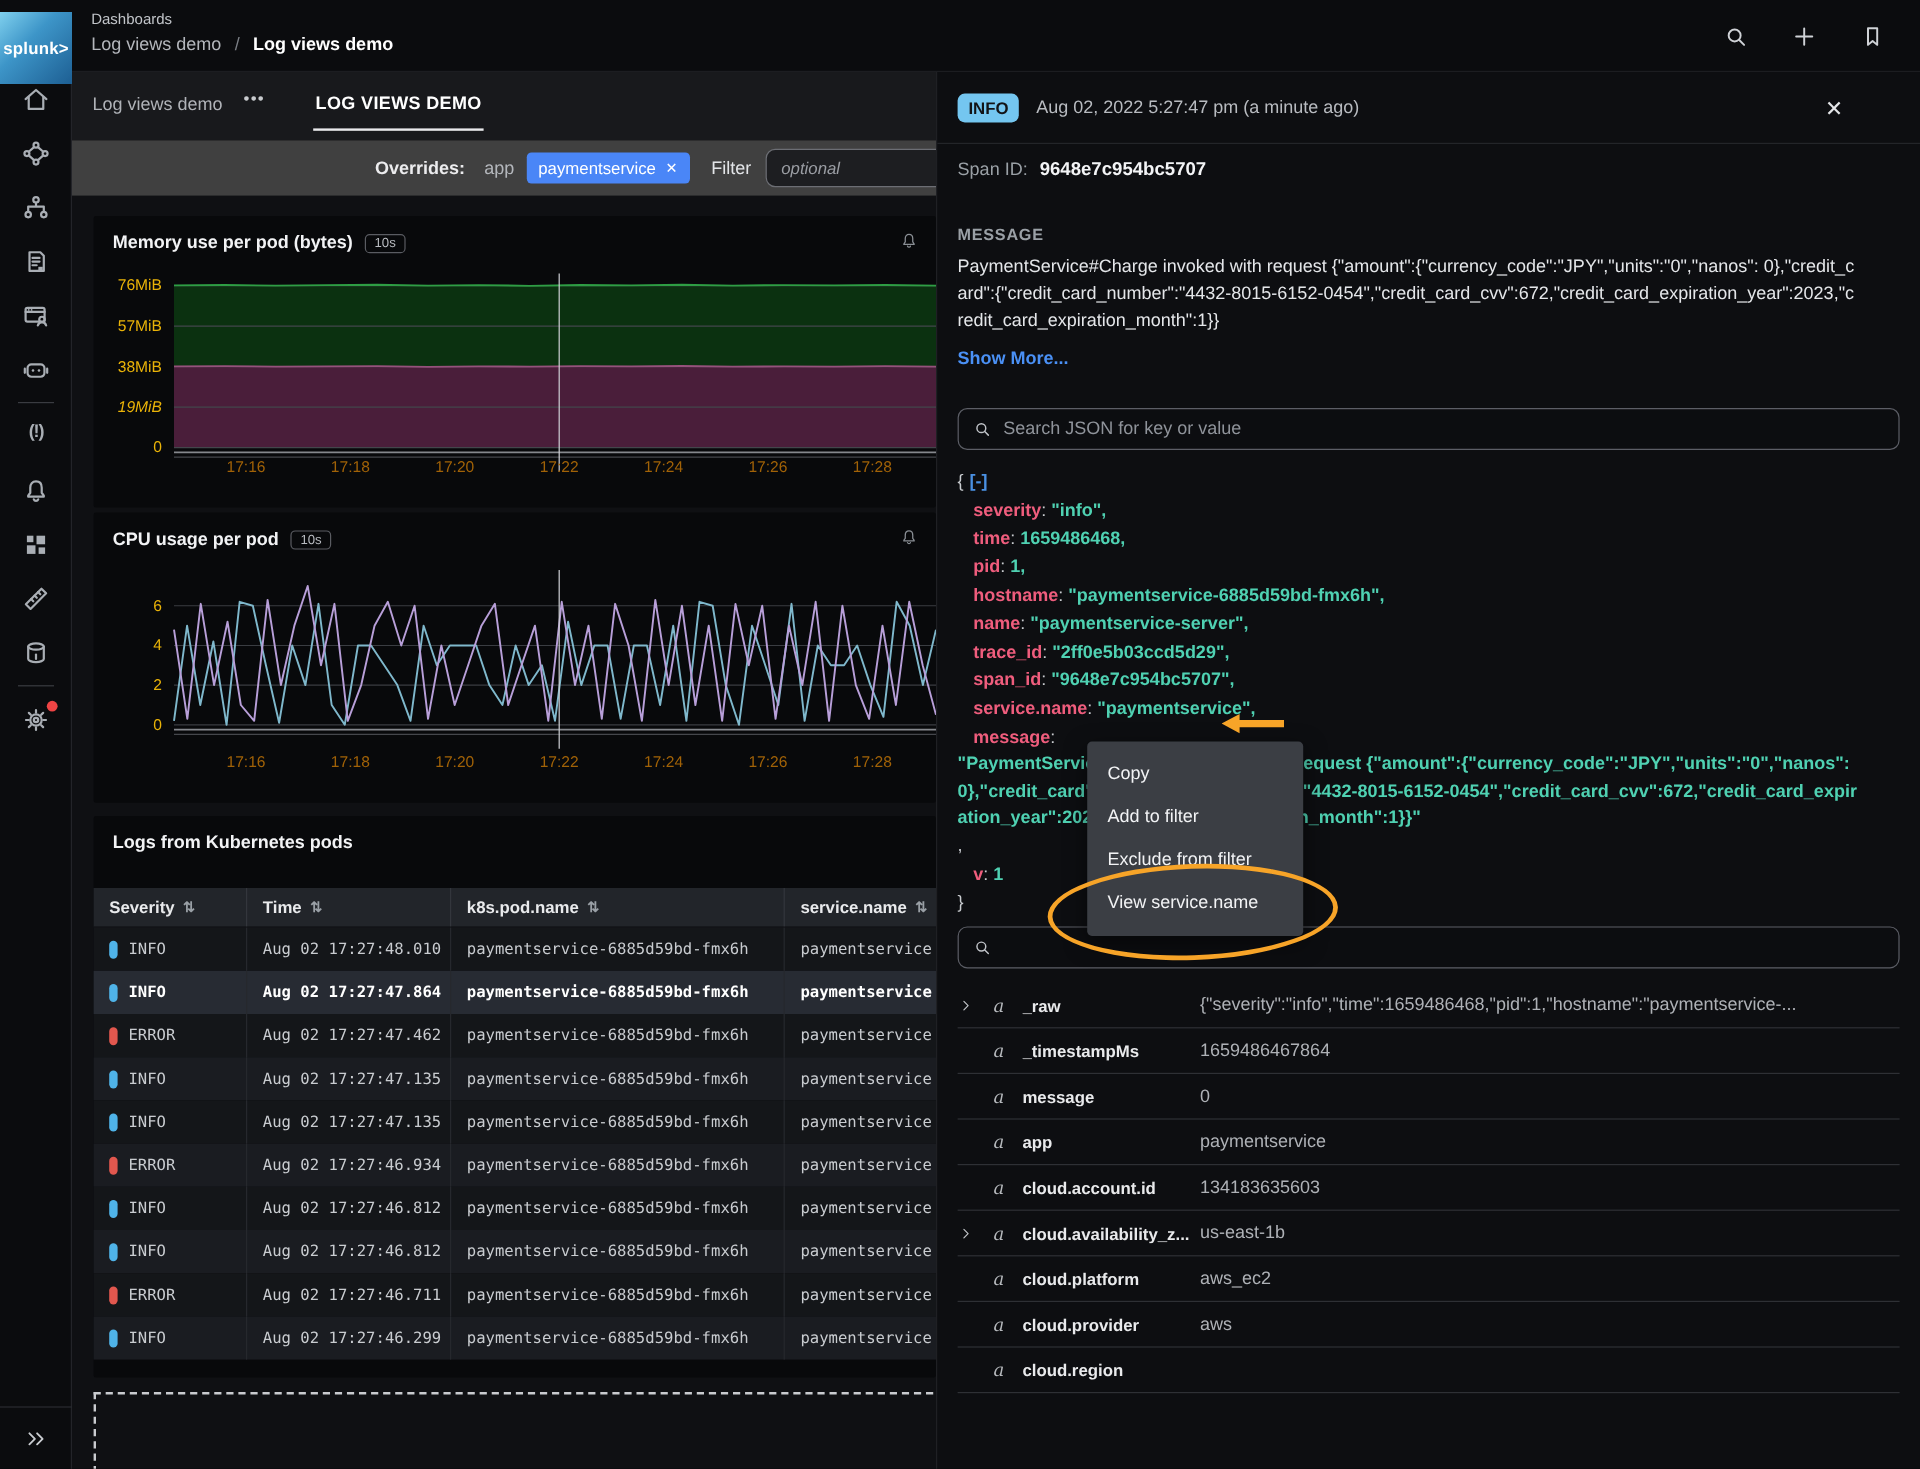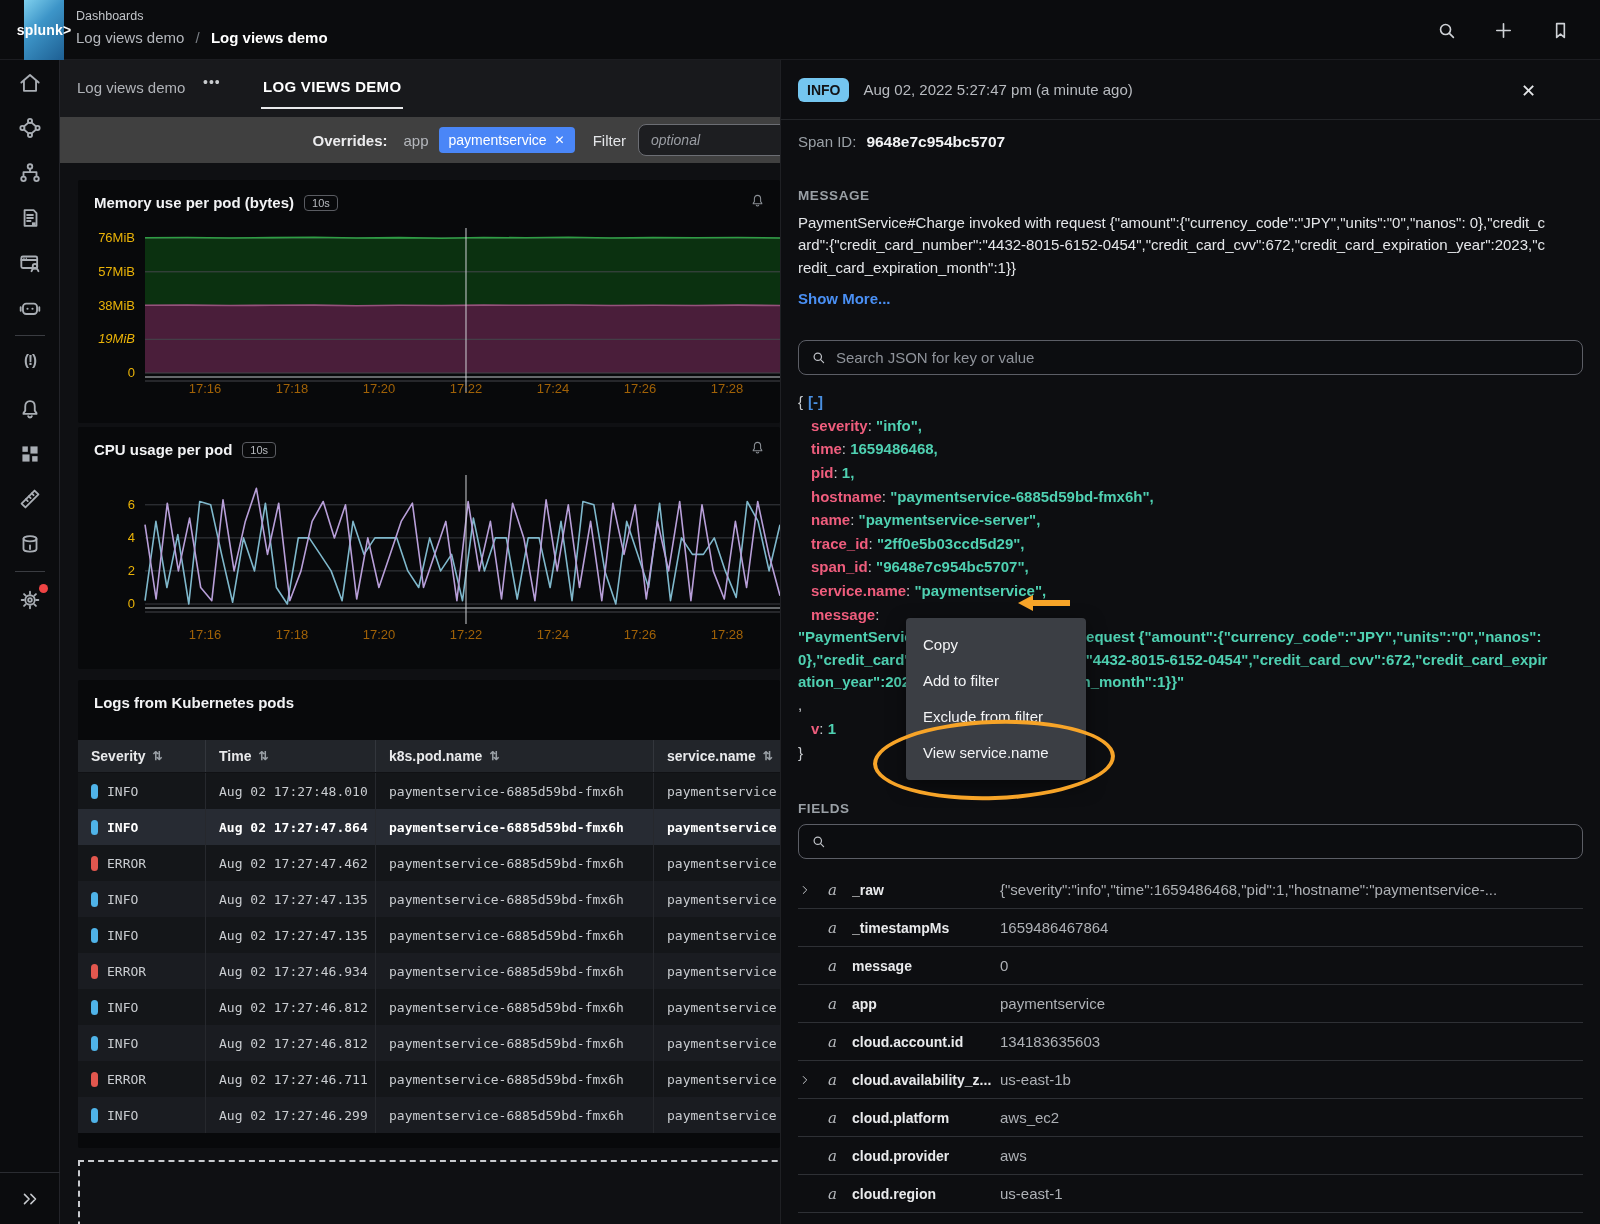--- a/index.html
+++ b/index.html
@@ -2,23 +2,23 @@
 <html><head>
 <meta charset="utf-8">
 <style>
   * { margin:0; padding:0; box-sizing:border-box; }
   html,body { width:1600px; height:1224px; background:#050507; overflow:hidden;
     font-family:"Liberation Sans", sans-serif; color:#e6e8ea; }
 
   
   #topbar { position:absolute; left:0; top:0; width:1600px; height:60px; background:#0b0c0e;
     border-bottom:1px solid #1c1d21; z-index:30; }
-  #logo { position:absolute; left:0; top:0; width:40px; height:60px;
+  #logo { position:absolute; left:0; top:10px; width:60px; height:60px;
     background:linear-gradient(135deg,#7fd0ee 0%,#3d95c8 40%,#1d5f93 100%);
-    display:flex; align-items:center; justify-content:center;margin-left:24px; }
+    display:flex; align-items:center; justify-content:center; }
   #logo span { color:#fff; font-weight:700; font-size:14px; letter-spacing:.2px; }
   #crumbs { position:absolute; left:76px; top:9px; }
   #crumb-eyebrow { font-size:12.5px; color:#c2c5c9; }
   #crumb-line { margin-top:6px; font-size:15px; }
   #crumb-primary { color:#b4b7bc; }
   #crumb-sep { color:#7b7f85; margin:0 7px; }
   #crumb-current { color:#ffffff; font-weight:700; }
   #topbar-icons { position:absolute; right:28px; top:0; height:60px; display:flex; align-items:center; gap:34px; }
   #topbar-icons .tico { width:23px; height:23px; color:#cfd2d6; cursor:pointer; }
   .tico svg, .sico svg { width:100%; height:100%; stroke:currentColor; stroke-width:1.7; fill:none;
@@ -527,21 +527,20 @@
         <div class="json-line indent"><span class="jk">trace_id</span><span class="jc">: </span><span class="jv">"2ff0e5b03ccd5d29",</span></div>
         <div class="json-line indent"><span class="jk">span_id</span><span class="jc">: </span><span class="jv">"9648e7c954bc5707",</span></div>
         <div class="json-line indent"><span class="jk">service.name</span><span class="jc">: </span><span class="jv">"paymentservice",</span></div>
         <div class="json-line indent"><span class="jk">message</span><span class="jc">: </span></div>
         <div id="json-msg-value">"PaymentService#Charge invoked with request {"amount":{"currency_code":"JPY","units":"0","nanos":0},"credit_card":{"credit_card_number":"4432-8015-6152-0454","credit_card_cvv":672,"credit_card_expiration_year":2023,"credit_card_expiration_month":1}}"</div>
         <div class="json-line jpunct">,</div>
         <div class="json-line indent"><span class="jk">v</span><span class="jc">: </span><span class="jv">1</span></div>
         <div class="json-line jpunct">}</div>
       </div>
 
-    <div class="panel-h">FIELDS</div>
     <div class="search-box" style="margin-top:8px">
       <span class="sb-ico"><svg viewBox="0 0 24 24">
             <circle cx="11" cy="11" r="5.2"></circle>
             <path d="M15 15l4.2 4.2"></path>
           </svg></span>
     </div>
     <div id="fields-list">
         <div class="field-row">
           <span class="f-chevron"><svg viewBox="0 0 24 24">
               <path d="M9 6l6 6-6 6"></path>
@@ -591,21 +590,20 @@
         <div class="field-row">
           <span></span>
           <span class="f-type">a</span>
           <span class="f-key">cloud.provider</span>
           <span class="f-val">aws</span>
         </div>
         <div class="field-row">
           <span></span>
           <span class="f-type">a</span>
           <span class="f-key">cloud.region</span>
-          <span class="f-val">us-east-1</span>
         </div>
       </div>
   </div>
 
   <div id="ctx-menu">
       <div class="ctx-item">Copy</div>
       <div class="ctx-item">Add to filter</div>
       <div class="ctx-item">Exclude from filter</div>
       <div class="ctx-item">View service.name</div>
     </div>

